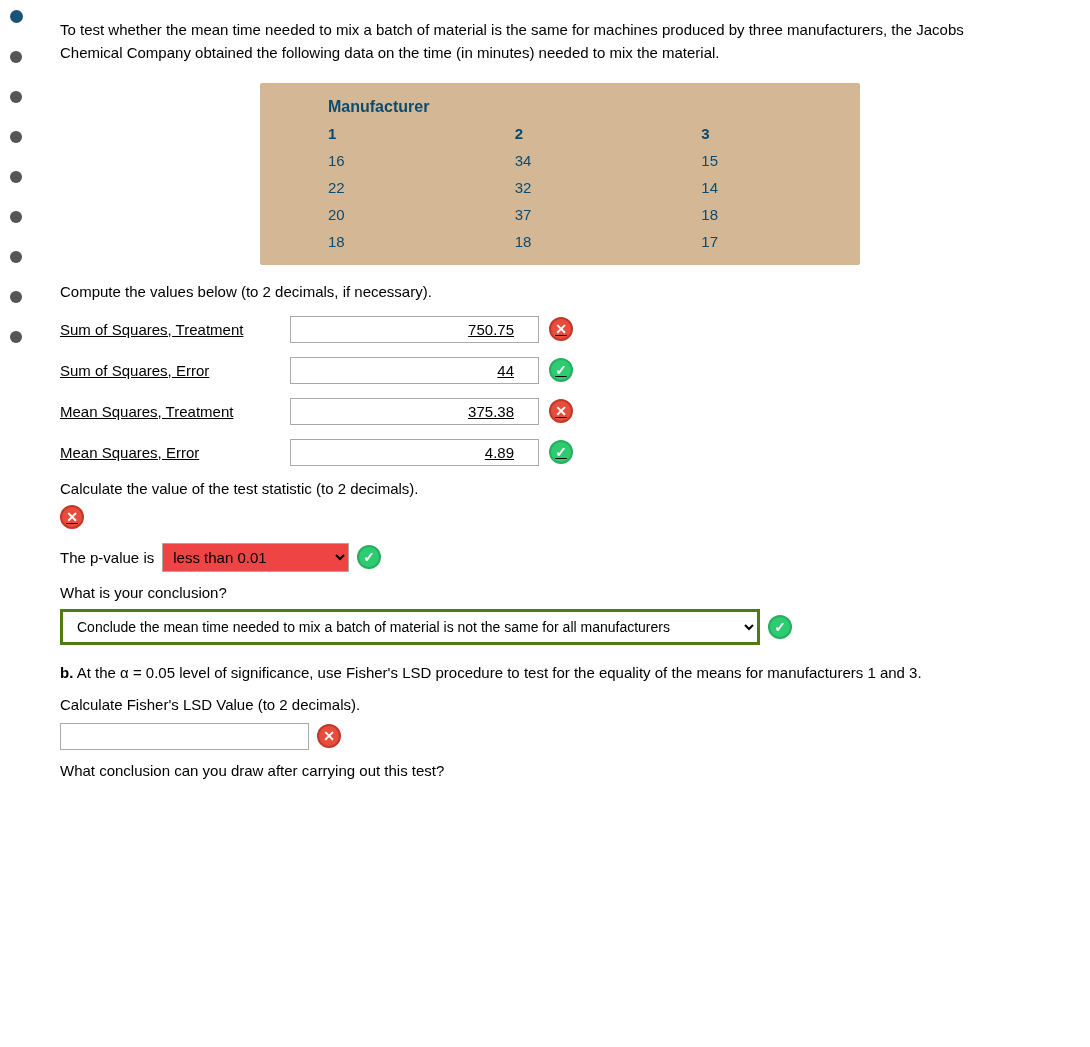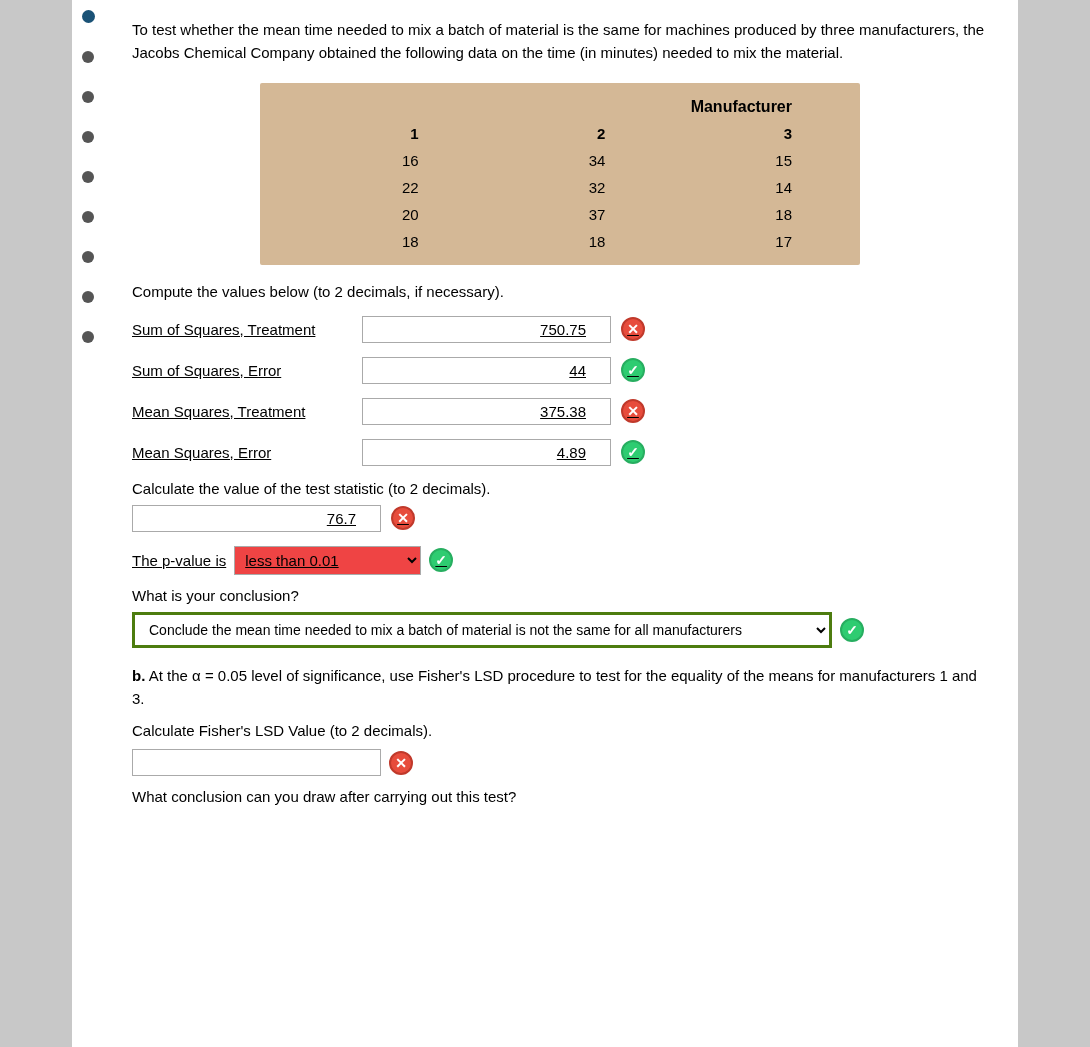--- a/index.html
+++ b/index.html
@@ -5,21 +5,21 @@
     * { box-sizing: border-box; margin: 0; padding: 0; }
     body {
       font-family: Arial, sans-serif;
       font-size: 15px;
       background: #c8c8c8;
       display: flex;
       justify-content: center;
       padding: 0;
     }
     .page-container {
-      width: 946px;
+      width: 1090px;
       min-height: 1047px;
       background: #ffffff;
       padding: 18px 30px 30px 60px;
       position: relative;
     }
     .left-dots {
       position: absolute;
       left: 10px;
       top: 10px;
       display: flex;
@@ -103,21 +103,20 @@
     }
     .test-stat-label {
       font-size: 15px;
       margin-bottom: 8px;
     }
     .pvalue-row {
       display: flex;
       align-items: center;
       gap: 8px;
       margin-bottom: 12px;
-      text-decoration: underline;
     }
     .pvalue-label {
       font-size: 15px;
     }
     .pvalue-select {
       border: 1px solid #aaa;
       padding: 4px 6px;
       font-size: 15px;
       background: #ef4444;
       min-width: 180px;
@@ -170,26 +169,26 @@
     .mfr-table-outer {
       background: #d4b896;
       padding: 10px 20px 10px 20px;
       border-radius: 2px;
     }
     .mfr-inner-table {
       border-collapse: collapse;
       width: 560px;
     }
     .mfr-inner-table th, .mfr-inner-table td {
-      text-align: right;
+      text-align: left;
       padding: 5px 48px;
       font-size: 15px;
       background: transparent;
       border: none;
-      color: #000000;
+      color: #0c4a6e;
     }
     .mfr-inner-table .mfr-main-header th {
       font-weight: bold;
       font-size: 16px;
       padding-bottom: 4px;
     }
   </style>
 </head>
 <body>
 
@@ -270,21 +269,20 @@
 
   <div class="field-row">
     <span class="field-label">Mean Squares, Error</span>
     <input class="field-input" type="text" value="4.89" style="">
     <span class="icon-correct">✓</span>
   </div>
 
   <div class="test-stat-section">
     <p class="test-stat-label">Calculate the value of the test statistic (to 2 decimals).</p>
     <div class="field-row">
-      <input class="field-input" type="text" value="76.7" style="">
       <span class="icon-incorrect">✕</span>
     </div>
   </div>
 
   <div class="pvalue-row">
     <span class="pvalue-label">The p-value is</span>
     <select class="pvalue-select">
       <option>less than 0.01</option>
       <option>between 0.01 and 0.05</option>
       <option>greater than 0.05</option>

